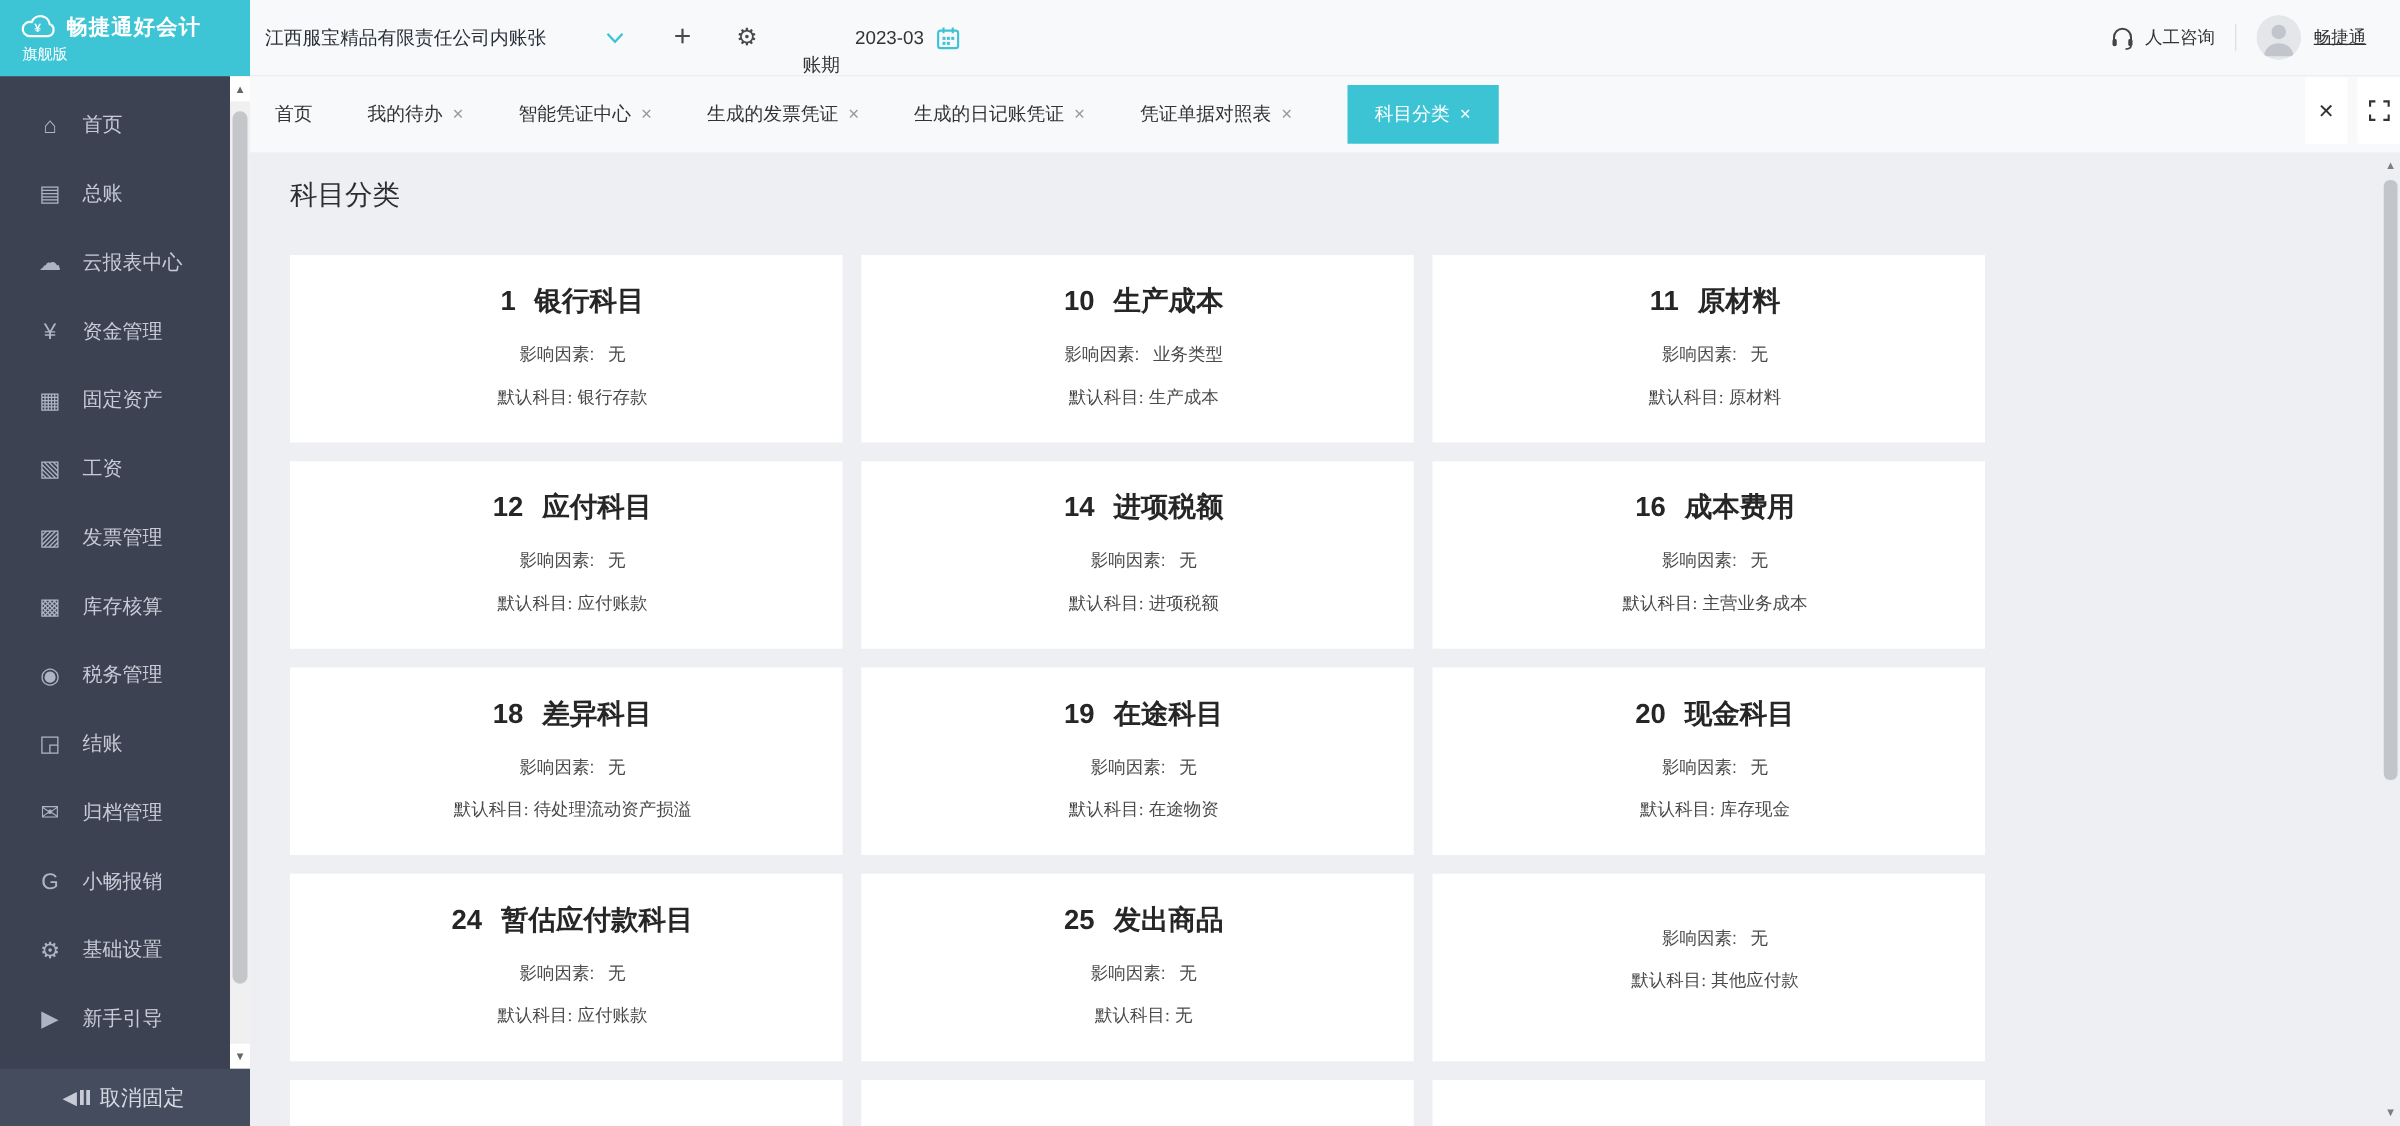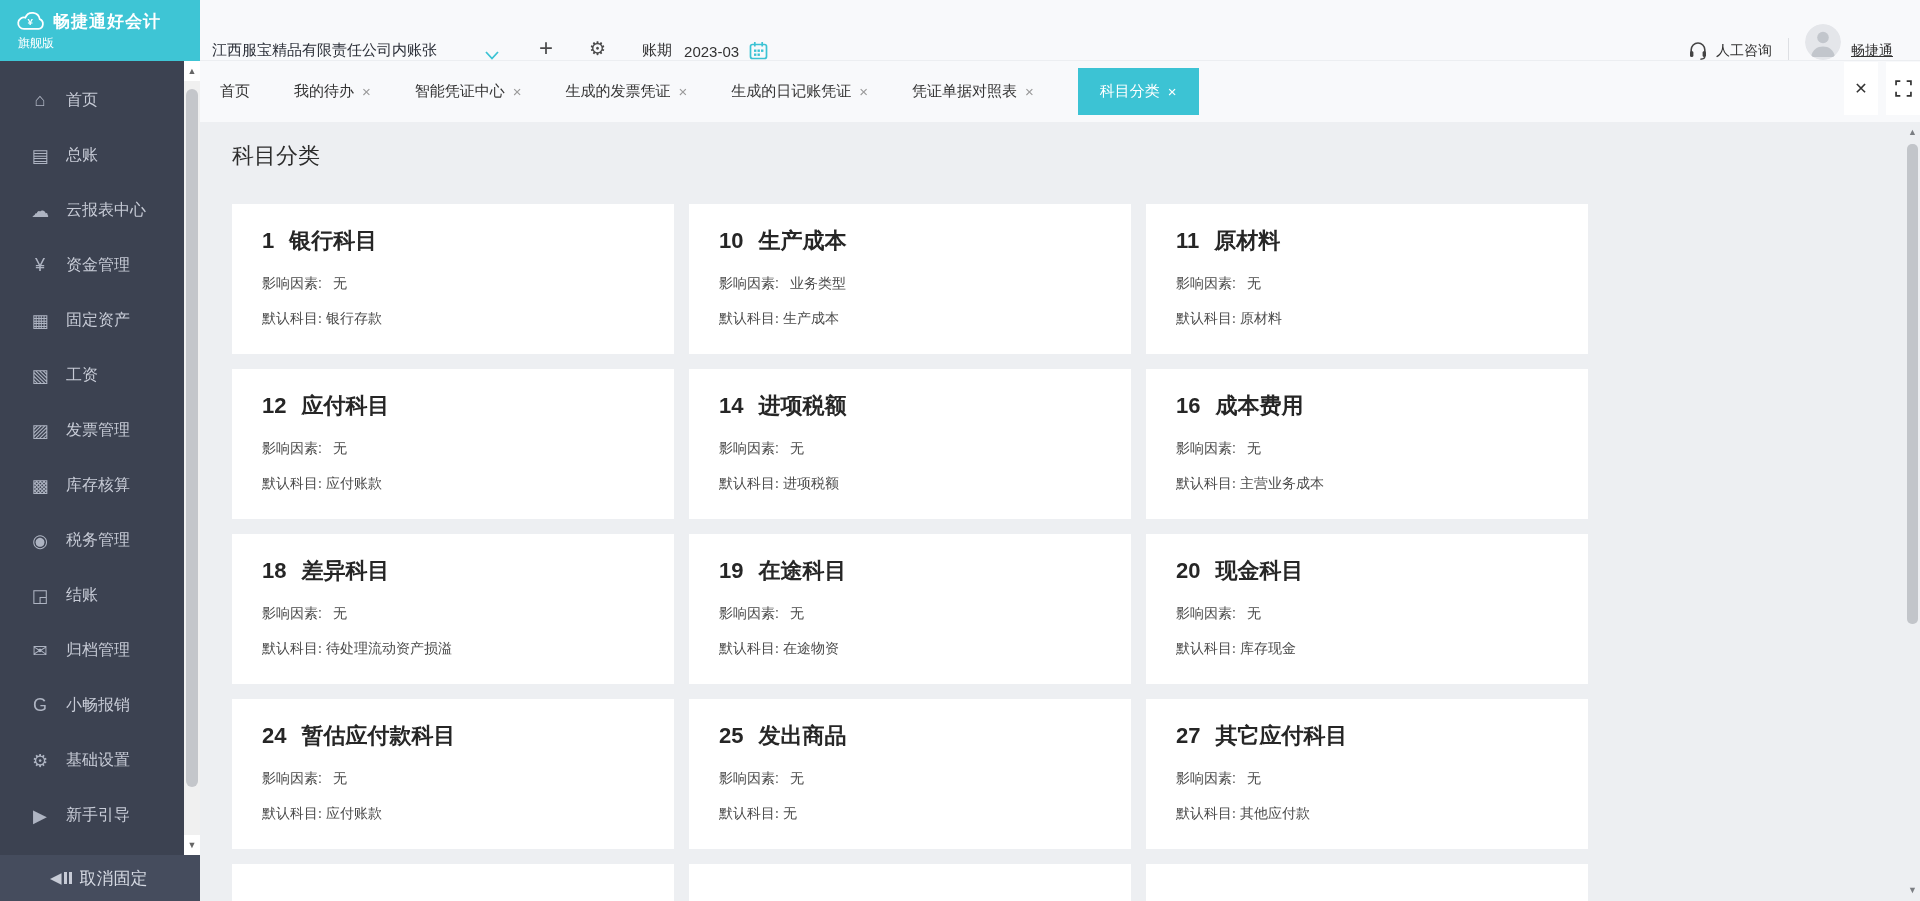--- a/index.html
+++ b/index.html
@@ -23,21 +23,21 @@
   .sb-thumb { position:absolute; top:28px; left:2px; width:12px; height:698px; background:#C4C6CA; border-radius:6px; cursor:pointer; }
   .unpin { position:absolute; bottom:0; left:0; width:200px; height:46px; background:#454C5D; color:#D6DAE3; display:flex; align-items:center; padding-left:50px; font-size:17px; cursor:pointer; }
   .unpin-glyph { font-size:15px; color:#C7CBD6; margin-right:2px; }
   .unpin-bars { display:inline-flex; gap:2px; margin-right:8px; }
   .unpin-bars i { display:block; width:3px; height:12px; background:#C7CBD6; }
 
   
   .main { position:absolute; left:200px; top:0; width:1720px; height:901px; }
 
   
-  .topbar { height:61px; background:#F8F9FB; border-bottom:1px solid #ECEEF1; display:flex; align-items:flex-end; padding:0 27px 0 12px; }
+  .topbar { height:61px; background:#F8F9FB; border-bottom:1px solid #ECEEF1; display:flex; align-items:center; padding:0 27px 0 12px; }
   .company { font-size:15px; color:#2A2E37; }
   .chev { margin-left:48px; display:flex; cursor:pointer; }
   .plus { margin-left:40px; font-size:24px; font-weight:300; color:#4A4A4A; line-height:1; cursor:pointer; }
   .gear { margin-left:36px; font-size:19px; color:#4A4A4A; cursor:pointer; }
   .period-label { margin-left:36px; font-size:15px; color:#333;margin-top:44px; }
   .period-value { margin-left:12px; font-size:15px; color:#333; }
   .cal { margin-left:10px; display:flex; cursor:pointer; }
   .top-spacer { flex:1; }
   .headset { display:flex; cursor:pointer; }
   .support { margin-left:8px; font-size:14px; color:#333; cursor:pointer; }
@@ -52,21 +52,21 @@
   .tab.active { background:#3CC3D4; color:#fff; height:47px; padding:0 22px; margin-right:0; }
   .tab.active .tab-close { color:#fff; }
   .tabbar-btn { position:absolute; top:1px; width:34px; height:53px; background:#fff; display:flex; align-items:center; justify-content:center; cursor:pointer; }
   .close-all { right:42px; font-size:16px; color:#333; }
   .fullscreen { right:0; }
 
   
   .content { position:absolute; top:122px; left:0; width:1720px; height:779px; background:#EDEFF2; overflow:hidden; }
   .page-title { margin:19px 0 0 32px; font-size:22px; font-weight:400; color:#2D2D2D; line-height:30px; }
   .grid { margin:33px 0 0 32px; display:grid; grid-template-columns:repeat(3,442px); column-gap:15px; row-gap:15px; }
-  .card { background:#fff; height:150px; padding:23px 20px 0 30px; cursor:pointer; }
+  .card { background:#fff; height:150px; padding:23px 20px 0 30px; cursor:pointer;text-align:center; }
   .card-title { font-size:22px; font-weight:700; color:#262626; line-height:28px; white-space:nowrap; }
   .card-num { margin-right:15px; }
   .card-line { margin-top:21px; font-size:14px; color:#4A4A4A; line-height:15px; }
   .card-line + .card-line { margin-top:20px;font-family:Liberation Serif, serif; }
   .factor-value { margin-left:11px; }
   .default-value { margin-left:4px; }
 
   
   .content-scrollbar { position:absolute; right:0; top:122px; width:15px; height:779px; }
   .cs-arrow { position:absolute; left:0; width:15px; text-align:center; color:#7B7E83; font-size:9px; cursor:pointer; }
@@ -303,21 +303,20 @@
             <div class="card-title"><span class="card-num">24</span><span class="card-name">暂估应付款科目</span></div>
             <div class="card-line"><span class="line-label">影响因素:</span><span class="factor-value">无</span></div>
             <div class="card-line"><span class="line-label">默认科目:</span><span class="default-value">应付账款</span></div>
           </div>
           <div class="card">
             <div class="card-title"><span class="card-num">25</span><span class="card-name">发出商品</span></div>
             <div class="card-line"><span class="line-label">影响因素:</span><span class="factor-value">无</span></div>
             <div class="card-line"><span class="line-label">默认科目:</span><span class="default-value">无</span></div>
           </div>
           <div class="card">
-            <div class="card-title"><span class="card-num">27</span><span class="card-name">其它应付科目</span></div>
             <div class="card-line"><span class="line-label">影响因素:</span><span class="factor-value">无</span></div>
             <div class="card-line"><span class="line-label">默认科目:</span><span class="default-value">其他应付款</span></div>
           </div>
           <div class="card"></div>
           <div class="card"></div>
           <div class="card"></div>
         </div>
     </div>
 
     <div class="content-scrollbar">

